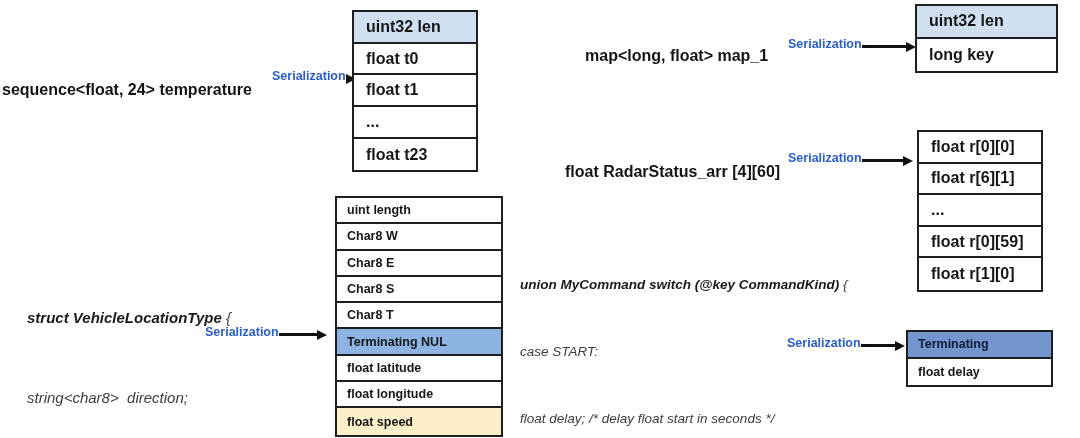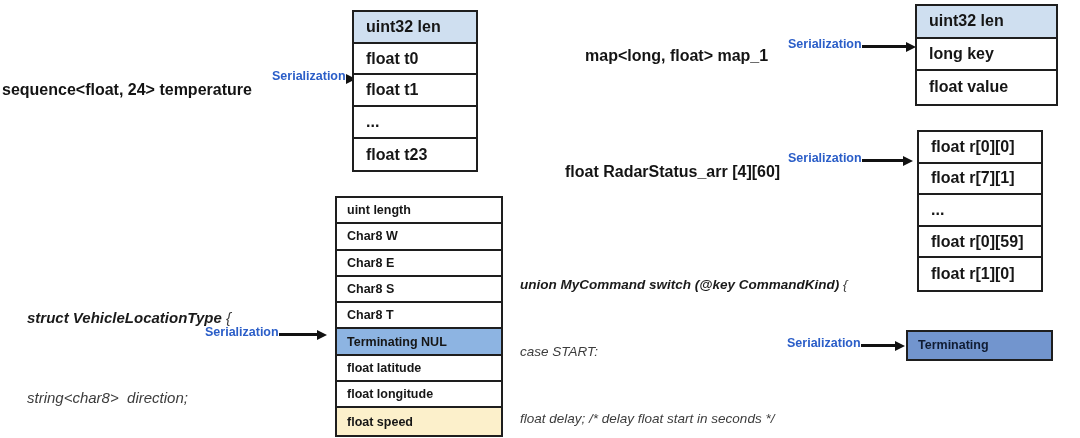--- a/index.html
+++ b/index.html
@@ -120,35 +120,34 @@
   <div class="ser-arrow" style="left:788px; top:37px; width:118px;">
     <span class="ser-label">Serialization</span>
     <span class="ser-line">
         <span class="head"></span>
       </span>
   </div>
 
   <div class="mem-table" style="left:915px; top:4px; width:143px; --rh:32.5px; --fs:16px;">
     <div class="cell c-hl">uint32 len</div>
     <div class="cell">long key</div>
-    <div class="cell">float value</div>
   </div>
 
   <div class="src-label" style="left:565px; top:162px;">float RadarStatus_arr [4][60]</div>
 
   <div class="ser-arrow" style="left:788px; top:151px; width:115px;">
     <span class="ser-label">Serialization</span>
     <span class="ser-line">
         <span class="head"></span>
       </span>
   </div>
 
   <div class="mem-table" style="left:917px; top:130px; width:126px; --rh:31.6px; --fs:16px;">
     <div class="cell">float r[0][0]</div>
-    <div class="cell">float r[7][1]</div>
+    <div class="cell">float r[6][1]</div>
     <div class="cell">...</div>
     <div class="cell">float r[0][59]</div>
     <div class="cell">float r[1][0]</div>
   </div>
 
   <div class="code-block code-struct" style="left:27px; top:252px;">
     <div class="line"><span class="b">struct VehicleLocationType</span><span> {</span></div>
     <div class="line">string&lt;char8&gt;  direction;</div>
     
     
@@ -189,15 +188,16 @@
 
   <div class="ser-arrow" style="left:787px; top:336px; width:108px;">
     <span class="ser-label">Serialization</span>
     <span class="ser-line">
         <span class="head"></span>
       </span>
   </div>
 
   <div class="mem-table" style="left:906px; top:330px; width:147px; --rh:26.5px; --fs:12.5px; --pl:10px;">
     <div class="cell c-dblue">Terminating</div>
+    <div class="cell">float delay</div>
   </div>
 
 </div>
 
 </body></html>

